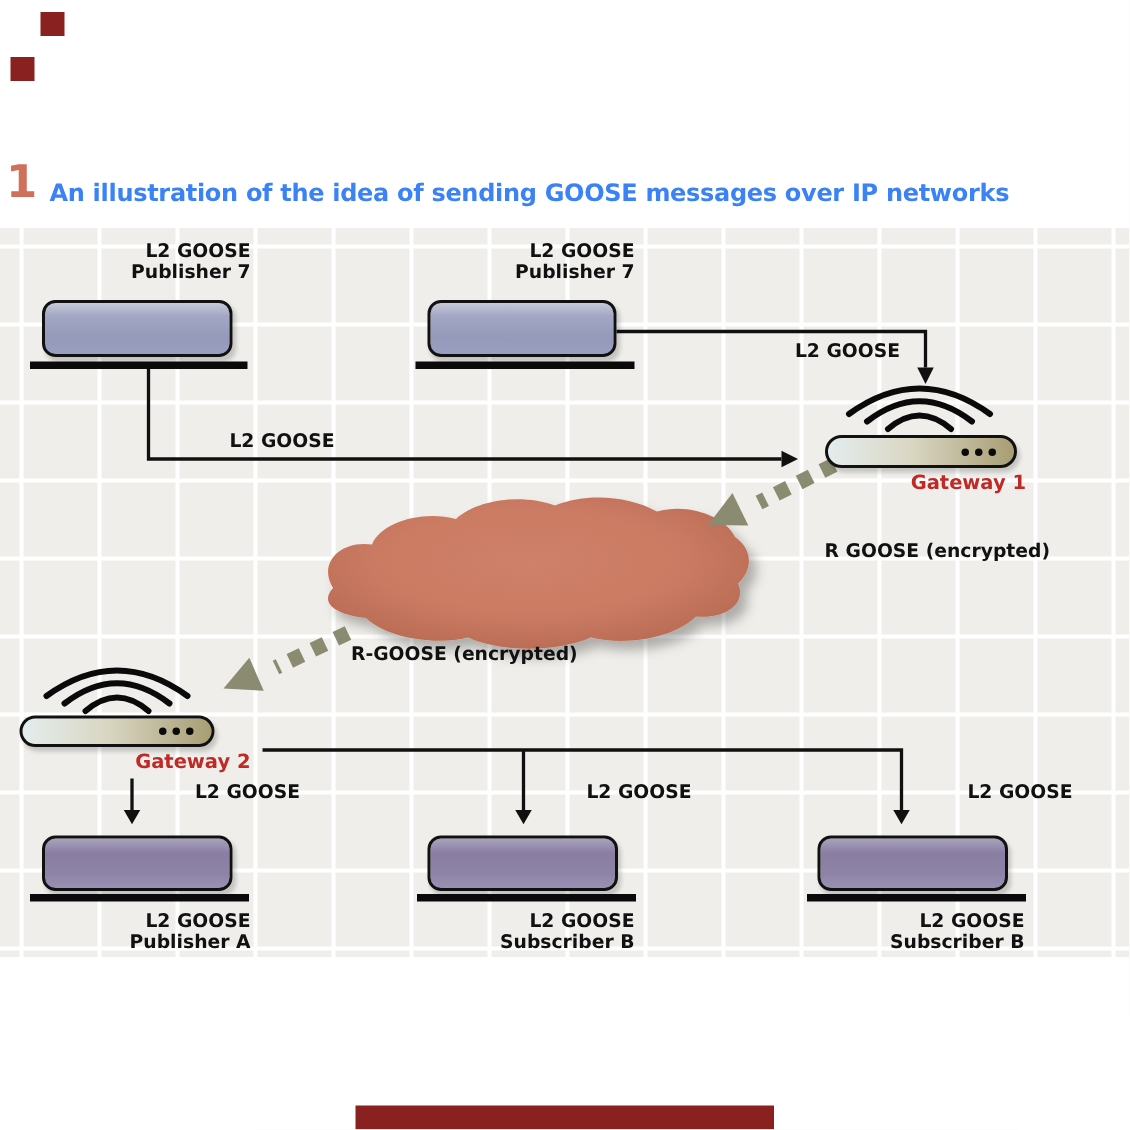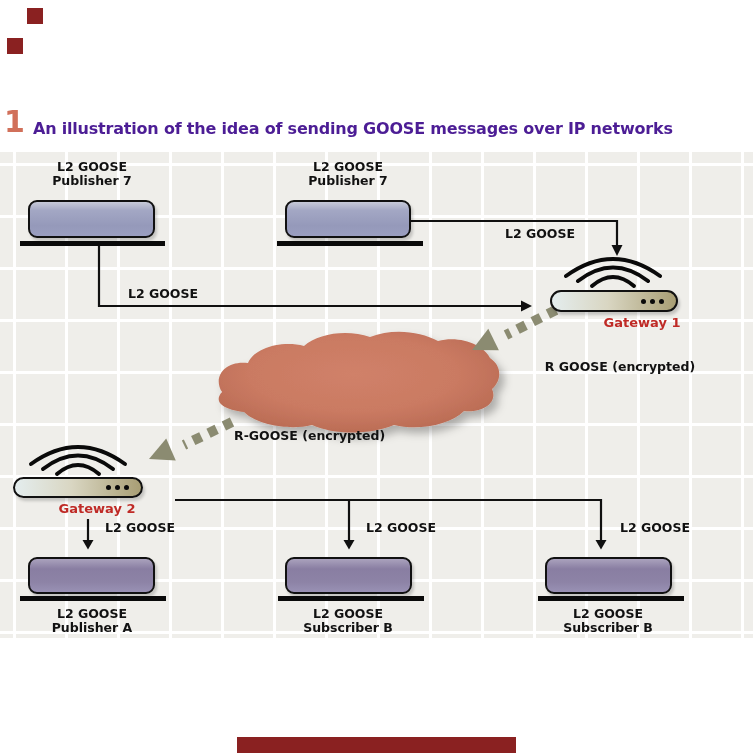--- a/index.html
+++ b/index.html
@@ -4,21 +4,21 @@
 <style>
   html,body{margin:0;padding:0;background:#fff;}
   #canvas{
     position:relative;width:753px;height:753px;background:#ffffff;overflow:hidden;
     font-family:"DejaVu Sans","Liberation Sans",sans-serif;
   }
   
   .redmark{position:absolute;background:#8a2121;}
   
   .fig-num{position:absolute;left:4px;top:106px;font-size:30px;font-weight:bold;color:#d1705a;line-height:32px;}
-  .fig-title{position:absolute;left:33px;top:119px;font-size:16px;font-weight:bold;color:#4c1d95;letter-spacing:-0.2px;}
+  .fig-title{position:absolute;left:33px;top:119px;font-size:16px;font-weight:bold;color:#3b82f6;letter-spacing:-0.2px;}
   
   .gridarea{
     position:absolute;left:0;top:152px;width:753px;height:486px;
     background-color:#efeeea;
     background-image:
       linear-gradient(to right,#ffffff 0 3px,transparent 3px),
       linear-gradient(to bottom,#ffffff 0 3px,transparent 3px);
     background-size:52px 52px;
     background-position:13px 11px;
   }
@@ -32,21 +32,21 @@
   .devbar{position:absolute;background:#0a0a0a;}
   .gwpill{
     position:absolute;border:2px solid #111;border-radius:12px;box-sizing:border-box;
     background:linear-gradient(90deg,#e4edee 0%,#d9d6c2 45%,#a89e74 100%);
     box-shadow:2px 3px 3px rgba(0,0,0,0.18);
     display:flex;align-items:center;justify-content:flex-end;
   }
   .gwdots{display:flex;gap:4px;margin-right:12px;}
   .gwdots span{width:5px;height:5px;border-radius:50%;background:#0a0a0a;display:block;}
   
-  .lbl{position:absolute;font-weight:bold;font-size:12.5px;color:#111;text-align:center;line-height:14px;}
+  .lbl{position:absolute;font-weight:bold;font-size:12.5px;color:#111;text-align:right;line-height:14px;}
   .lbl.red{color:#bf2a26;font-size:13px;}
   .lbl.left{text-align:left;}
   svg.overlay{position:absolute;left:0;top:0;pointer-events:none;}
 </style>
 </head>
 <body>
 
 <div id="canvas">
 
   <div class="redmark" style="left:27px;top:8px;width:16px;height:16px;"></div>
@@ -148,21 +148,21 @@
   <div class="devbar" style="left:538px;top:596px;width:146px;height:5px;"></div>
 
   <div class="lbl" style="left:17px;top:160px;width:150px;">
     <div>L2 GOOSE</div>
       <div>Publisher 7</div>
   </div>
   <div class="lbl" style="left:273px;top:160px;width:150px;">
     <div>L2 GOOSE</div>
       <div>Publisher 7</div>
   </div>
-  <div class="lbl red" style="left:572px;top:316px;width:140px;">Gateway 1</div>
+  <div class="lbl red" style="left:544px;top:316px;width:140px;">Gateway 1</div>
   <div class="lbl red" style="left:27px;top:502px;width:140px;">Gateway 2</div>
   <div class="lbl" style="left:17px;top:607px;width:150px;">
     <div>L2 GOOSE</div>
       <div>Publisher A</div>
   </div>
   <div class="lbl" style="left:273px;top:607px;width:150px;">
     <div>L2 GOOSE</div>
       <div>Subscriber B</div>
   </div>
   <div class="lbl" style="left:533px;top:607px;width:150px;">

